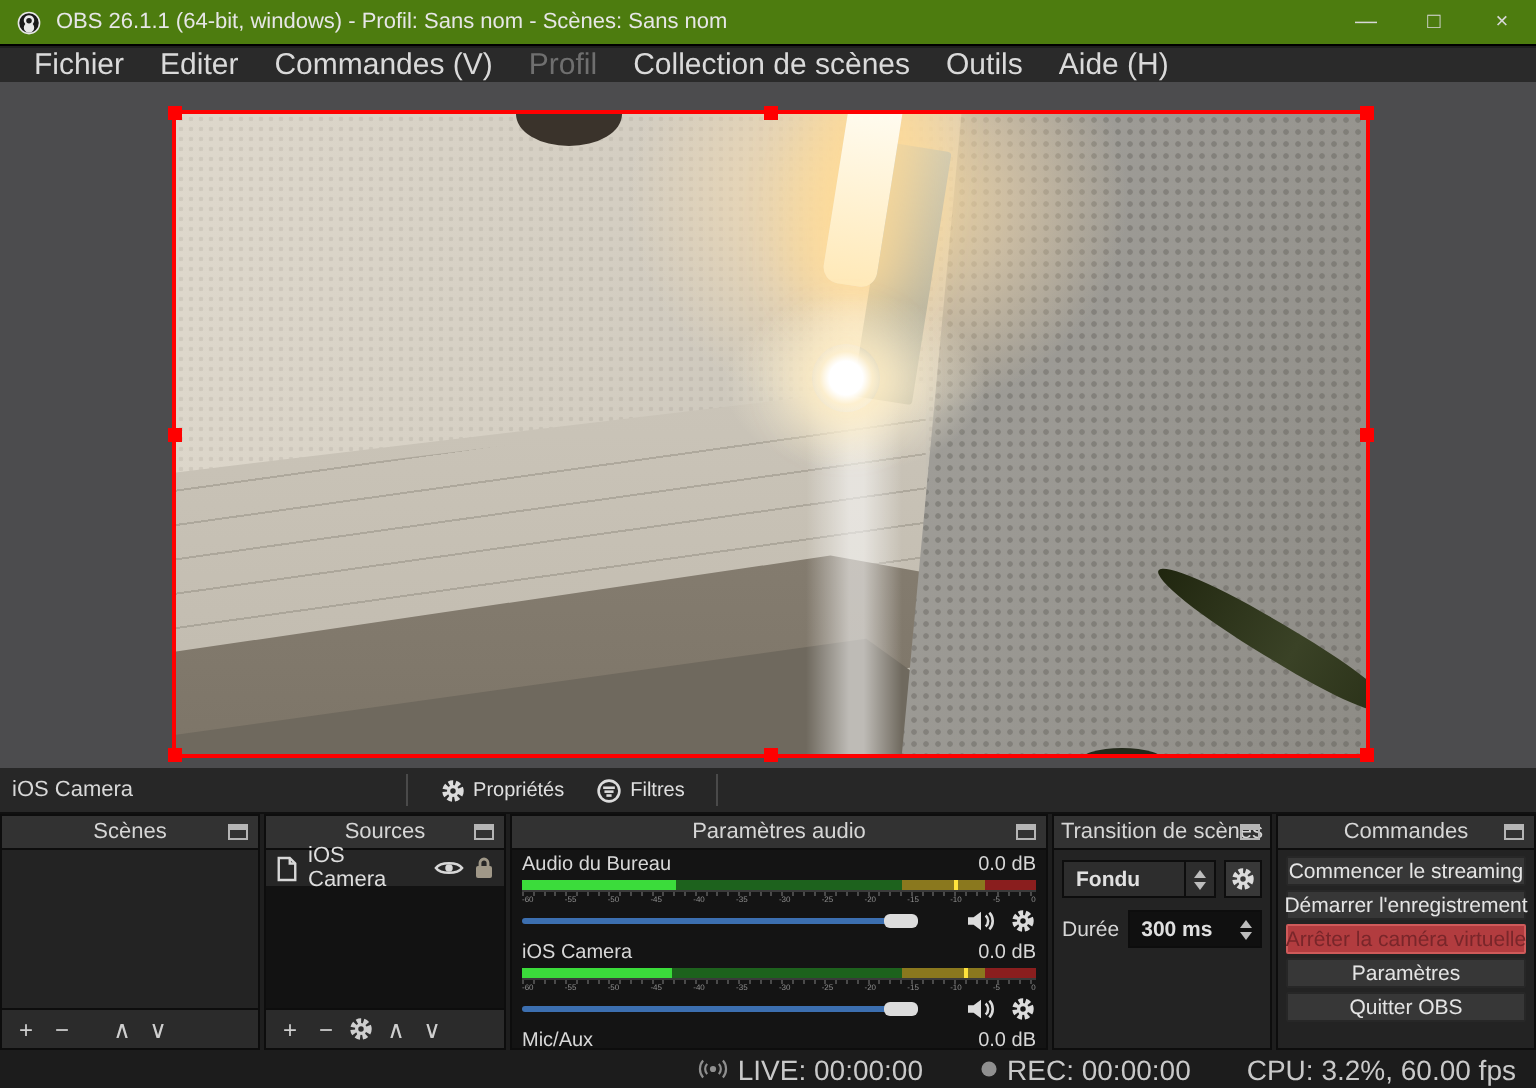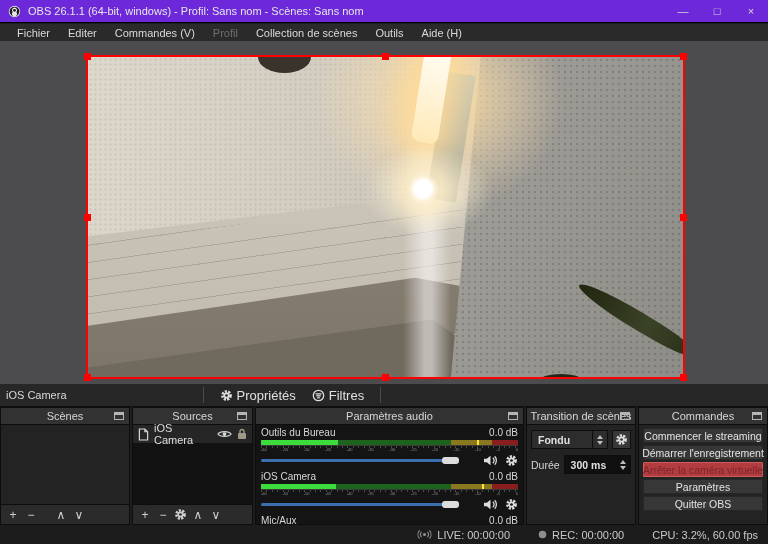--- a/index.html
+++ b/index.html
@@ -1,29 +1,29 @@
 <!DOCTYPE html>
 <html><head>
 <meta charset="utf-8">
 <style>
   html,body{margin:0;padding:0;background:#000;}
   *{box-sizing:border-box;font-family:"Liberation Sans",sans-serif;}
   .app{position:relative;width:768px;height:544px;background:#1e1e1e;overflow:hidden;color:#dcdcdc;}
   .abs{position:absolute;}
 
   
-  .titlebar{left:0;top:0;width:768px;height:23px;background:#6d28d9;display:flex;align-items:center;border-bottom:1px solid #000;}
+  .titlebar{left:0;top:0;width:768px;height:23px;background:#4d7c0f;display:flex;align-items:center;border-bottom:1px solid #000;}
   .obs-logo{width:13px;height:13px;margin:0 7px 0 8px;}
   .title-text{font-size:11px;color:#e6e6e6;white-space:nowrap;}
   .win-controls{margin-left:auto;display:flex;height:100%;}
   .win-btn{width:34px;height:100%;display:flex;align-items:center;justify-content:center;font-size:11px;color:#d8d8d8;}
 
   
   .menubar{left:0;top:24px;width:768px;height:17px;background:#2a2a2a;display:flex;align-items:center;padding-left:8px;gap:0;}
-  .menu-item{font-size:11px;color:#dadada;padding:0 9px;white-space:nowrap;}
+  .menu-item{font-size:15px;color:#dadada;padding:0 9px;white-space:nowrap;}
   .menu-item.disabled{color:#6f6f6f;}
 
   
   .canvas{left:0;top:41px;width:768px;height:343px;background:#4c4c4e;}
   .scene{left:88px;top:16px;width:595px;height:320px;overflow:hidden;background:linear-gradient(100deg,#ded8cc 0%,#d4cec2 35%,#c6c1b6 62%,#aaa69d 100%);}
   .sc{position:absolute;}
   .sc-tex{left:0;top:0;right:0;bottom:0;background-image:radial-gradient(rgba(90,85,75,.10) 1px,transparent 1.3px);background-size:5px 5px;}
   .sc-wall{left:0;top:0;right:0;bottom:0;clip-path:polygon(66% 0,100% 0,100% 100%,61% 100%);background:linear-gradient(115deg,#bdbbb6 0%,#a5a39e 45%,#8e8c86 100%);}
   .sc-wall-dots{left:0;top:0;right:0;bottom:0;clip-path:polygon(66% 0,100% 0,100% 100%,61% 100%);background-image:radial-gradient(rgba(70,68,62,.28) 1.2px,transparent 1.6px);background-size:6px 6px;}
   .sc-planks{left:0;top:0;right:0;bottom:0;clip-path:polygon(0 56%,63% 42%,63% 100%,0 100%);background:linear-gradient(to bottom,#d2ccc0,#c0baae);}
@@ -40,21 +40,21 @@
   .sc-leaf{left:81%;top:79%;width:22%;height:5.5%;transform:rotate(31deg);background:linear-gradient(90deg,#20260f,#3a4226 60%,#2a3118);border-radius:60% 45% 45% 60%;}
   .sc-leaf2{left:76%;top:99%;width:7%;height:4%;background:#23291a;border-radius:50%;}
   .scene-border{left:86px;top:14px;width:599px;height:324px;border:2px solid #ff0000;pointer-events:none;}
   .handle{position:absolute;width:7px;height:7px;background:#ff0000;}
 
   
   .src-toolbar{left:0;top:384px;width:768px;height:23px;background:#272727;display:flex;align-items:center;border-bottom:1px solid #101010;}
   .src-label{font-size:11px;color:#d8d8d8;margin-left:6px;}
   .src-btn-group{display:flex;align-items:center;margin-left:128px;height:100%;}
   .v-sep{width:1px;height:16px;background:#4a4a4a;margin:0 8px;}
-  .tool-btn{display:flex;align-items:center;gap:4px;font-size:13px;color:#e0e0e0;padding:0 8px;height:20px;text-align:center;}
+  .tool-btn{display:flex;align-items:center;gap:4px;font-size:10px;color:#e0e0e0;padding:0 8px;height:20px;text-align:center;}
 
   
   .docks{left:0;top:407px;width:768px;height:136px;background:#1e1e1e;}
   .dock{position:absolute;top:0;height:118px;background:#232323;border:1px solid #0d0d0d;}
   .dock-header{height:17px;background:#323232;display:flex;align-items:center;justify-content:center;position:relative;border-bottom:1px solid #0d0d0d;}
   .dock-title{font-size:11px;color:#d6d6d6;}
   .dock-pin{position:absolute;right:5px;top:4px;width:10px;height:8px;border:1px solid #b5b5b5;border-top-width:3px;}
   .dock-scenes{left:0;width:130px;}
   .dock-sources{left:132px;width:121px;}
   .dock-mixer{left:255px;width:269px;}
@@ -95,21 +95,21 @@
   .duree-label{font-size:10.5px;color:#d6d6d6;white-space:nowrap;}
   .spinbox{flex:1;height:19px;background:#101010;border:1px solid #0d0d0d;display:flex;align-items:center;font-size:10.5px;color:#e0e0e0;}
   .spin-arrows{width:14px;height:100%;display:flex;flex-direction:column;align-items:center;justify-content:center;gap:2px;}
 
   
   .controls-body{position:absolute;left:0;top:17px;right:0;bottom:0;padding:3px 4px;display:flex;flex-direction:column;gap:2px;}
   .cmd-btn{height:15px;background:#373737;border:1px solid #272727;border-radius:1px;font-size:10.5px;color:#e4e4e4;display:flex;align-items:center;justify-content:center;white-space:nowrap;}
   .cmd-btn.active{background:#b23c3f;border-color:#cf5a5a;color:#79262a;}
 
   
-  .statusbar{left:0;top:525px;width:768px;height:19px;background:#1c1c1c;display:flex;align-items:center;justify-content:flex-end;gap:7px;padding-right:10px;font-size:11px;color:#c9c9c9;}
+  .statusbar{left:0;top:525px;width:768px;height:19px;background:#1c1c1c;display:flex;align-items:center;justify-content:flex-end;gap:7px;padding-right:10px;font-size:14px;color:#c9c9c9;}
   .status-item{display:flex;align-items:center;gap:5px;}
   .status-gap{width:14px;}
   svg{display:block;}
 </style>
 </head>
 <body>
 
 <div class="app">
 
   <div class="abs titlebar">
@@ -246,21 +246,21 @@
 
     <div class="dock dock-mixer">
       <div class="dock-header">
         <span class="dock-title">Paramètres audio</span>
         <div class="dock-pin"></div>
       </div>
       <div class="mixer-body">
 
         <div class="mix-ch">
           <div class="mix-head">
-            <span>Outils du Bureau</span>
+            <span>Audio du Bureau</span>
             <span>0.0 dB</span>
           </div>
           <div class="meter">
             <div class="meter-fill" style="width:30%"></div>
             <div class="meter-peak" style="left:84%"></div>
           </div>
           <div class="ruler">
               <span>-60</span>
               <span>-55</span>
               <span>-50</span>

